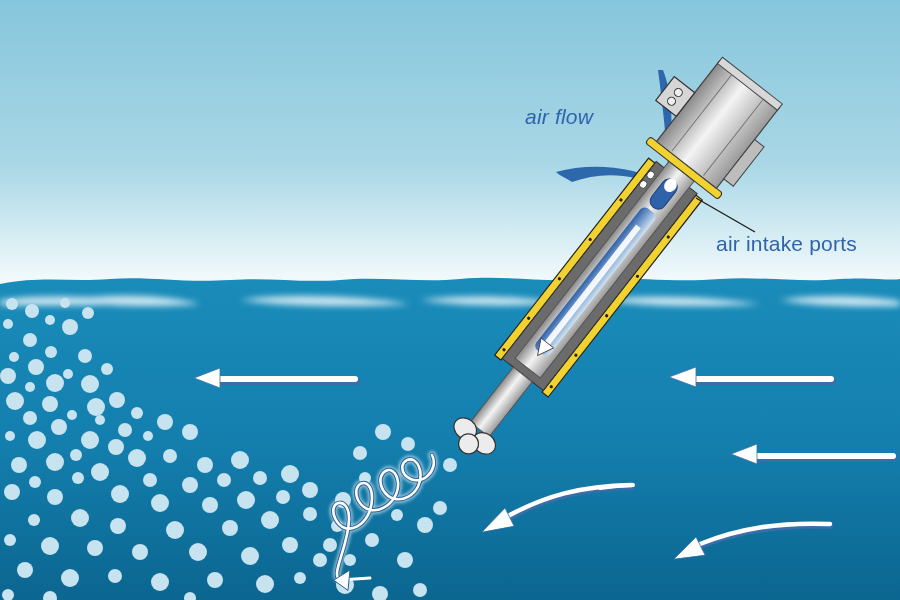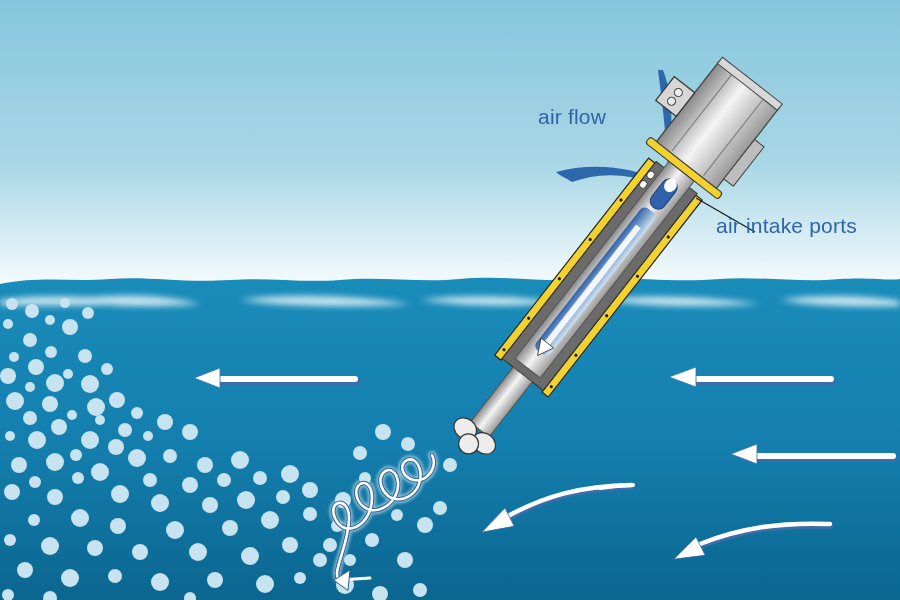--- a/index.html
+++ b/index.html
@@ -1,20 +1,20 @@
 <!DOCTYPE html>
 <html><head>
 <meta charset="utf-8">
 <style>
   html,body{margin:0;padding:0;background:#8ccbe0;}
   body{width:900px;height:600px;overflow:hidden;position:relative;font-family:"Liberation Sans",sans-serif;}
   #scene{position:absolute;left:0;top:0;width:900px;height:600px;}
   .label{position:absolute;color:#2f64ab;font-family:"Liberation Sans",sans-serif;font-size:21px;letter-spacing:0.2px;white-space:nowrap;}
-  #lbl-airflow{left:538px;top:105px;}
-  #lbl-intake{left:716px;top:214px;text-align:center;}
+  #lbl-airflow{left:525px;top:105px;font-style:italic;}
+  #lbl-intake{left:716px;top:232px;text-align:center;}
 </style>
 </head>
 <body>
 
 <svg id="scene" viewBox="0 0 900 600" xmlns="http://www.w3.org/2000/svg">
   <defs>
     <linearGradient id="sky" x1="0" y1="0" x2="0" y2="1">
       <stop offset="0" stop-color="#86c6dc"></stop>
       <stop offset="0.55" stop-color="#a9d7e6"></stop>
       <stop offset="0.85" stop-color="#e2f2f7"></stop>

